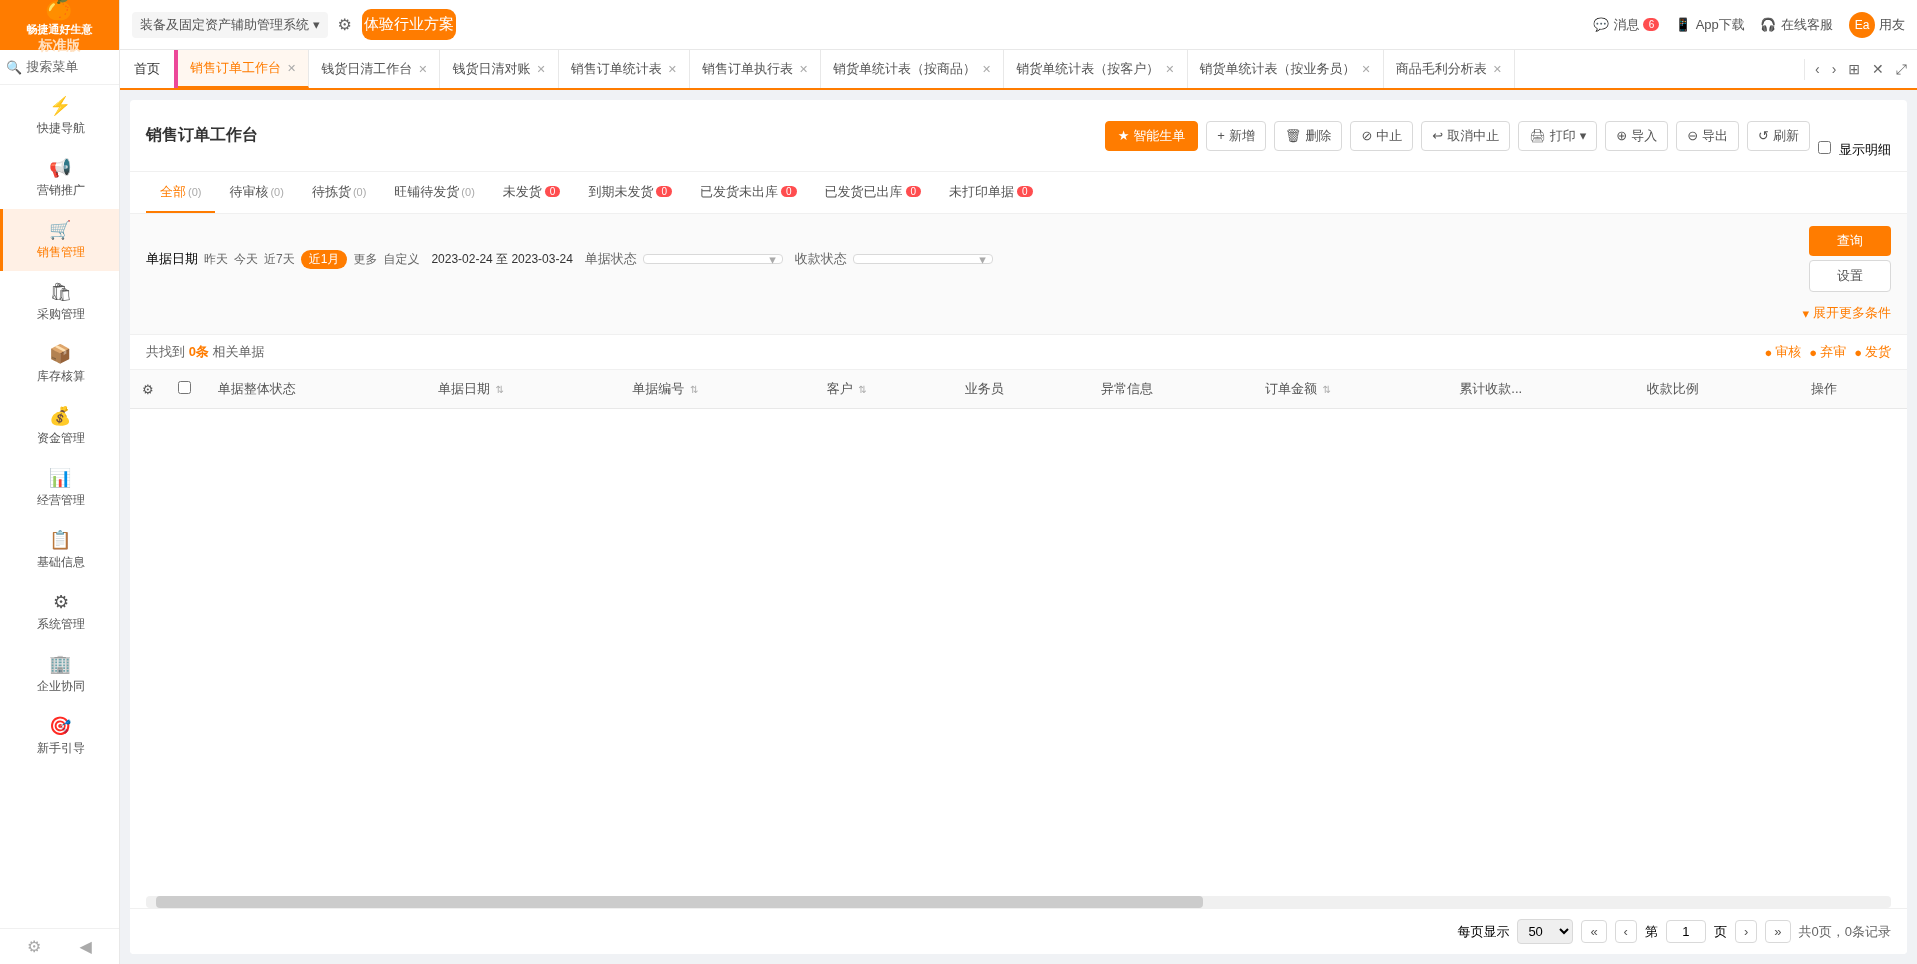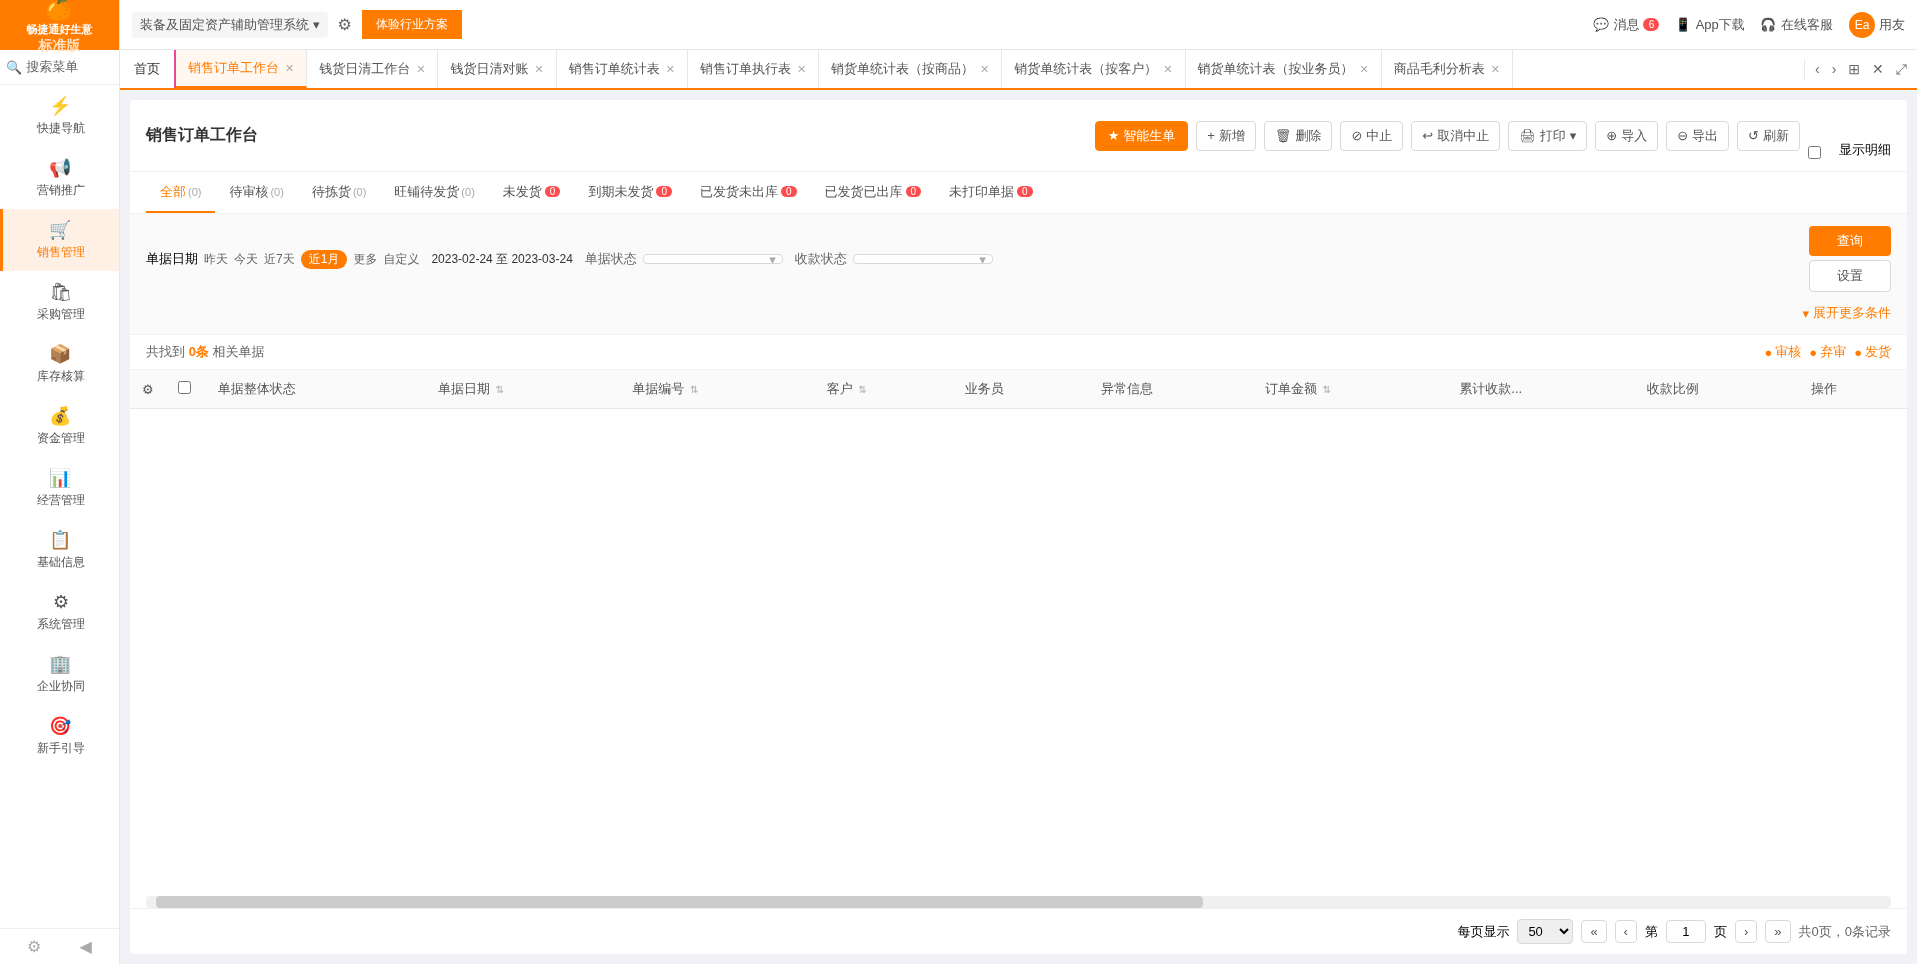--- a/index.html
+++ b/index.html
@@ -16,32 +16,32 @@
     .sidebar-footer { margin-top: auto; display: flex; justify-content: space-around; padding: 8px; border-top: 1px solid #f0f0f0; }
     .sidebar-footer span { cursor: pointer; color: #aaa; font-size: 16px; }
 
     
     .main { flex: 1; display: flex; flex-direction: column; overflow: hidden; }
 
     
     .topbar { height: 50px; background: #fff; display: flex; align-items: center; padding: 0 12px; border-bottom: 1px solid #e8e8e8; gap: 10px; flex-shrink: 0; }
     .topbar-selector { display: flex; align-items: center; gap: 4px; cursor: pointer; color: #555; background: #f5f5f5; border-radius: 4px; padding: 4px 8px; }
     .topbar-settings { color: #666; cursor: pointer; font-size: 16px; }
-    .topbar-industry-btn { background: #ff7c00; color: #fff; border: none; border-radius: 0; padding: 6px 14px; cursor: pointer; font-size: 12px; }
+    .topbar-industry-btn { background: #ff7c00; color: #fff; border: none; border-radius: 9px; padding: 6px 2px; cursor: pointer; font-size: 15px; }
     .topbar-right { display: flex; align-items: center; gap: 16px; margin-left: auto; }
     .topbar-right-item { display: flex; align-items: center; gap: 4px; cursor: pointer; color: #555; font-size: 13px; }
     .badge { background: #ff4d4f; color: #fff; border-radius: 8px; font-size: 10px; padding: 1px 5px; min-width: 16px; text-align: center; }
     .avatar-circle { width: 26px; height: 26px; border-radius: 50%; background: #ff7c00; color: #fff; display: flex; align-items: center; justify-content: center; font-size: 12px; }
 
     
     .tab-bar { height: 40px; background: #fff; display: flex; align-items: center; border-bottom: 2px solid #ff7c00; flex-shrink: 0; overflow: hidden; }
     .tab-item { display: flex; align-items: center; gap: 4px; padding: 0 12px; height: 100%; cursor: pointer; border-right: 1px solid #e8e8e8; color: #555; white-space: nowrap; font-size: 13px; flex-shrink: 0; }
     .tab-item.active { background: #fff7f0; color: #ff7c00; border-bottom: 2px solid #ff7c00; }
     .tab-item .tab-close { color: #aaa; font-size: 11px; margin-left: 2px; }
-    .tab-home { padding: 0 14px; height: 100%; display: flex; align-items: center; color: #333; cursor: pointer; border-right: 2px solid #ec4899; flex-shrink: 0; }
+    .tab-home { padding: 0 14px; height: 100%; display: flex; align-items: center; color: #333; cursor: pointer; border-right: 4px solid #ec4899; flex-shrink: 0; }
     .tab-overflow { display: flex; align-items: center; margin-left: auto; border-left: 1px solid #e8e8e8; padding: 0 6px; gap: 4px; }
     .tab-overflow span { cursor: pointer; color: #666; font-size: 14px; padding: 2px 4px; }
 
     
     .content { flex: 1; display: flex; flex-direction: column; overflow: hidden; background: #f0f2f5; }
 
     
     .workspace { flex: 1; background: #fff; margin: 10px; border-radius: 4px; display: flex; flex-direction: column; overflow: hidden; }
     .workspace-header { display: flex; align-items: center; padding: 12px 16px; border-bottom: 1px solid #f0f0f0; }
     .workspace-title { font-size: 16px; font-weight: bold; color: #333; flex: 1; }
@@ -284,21 +284,21 @@
             <span>导入</span>
           </button>
           <button class="btn-default">
             <span>⊖</span>
             <span>导出</span>
           </button>
           <button class="btn-default">
             <span>↺</span>
             <span>刷新</span>
           </button>
-          <div style="display:flex;align-items:flex-end;gap:18px;margin-top:29px;">
+          <div style="display:flex;align-items:flex-start;gap:8px;margin-top:29px;">
             <input type="checkbox" style="">
             <span>显示明细</span>
           </div>
         </div>
       </div>
 
       <div class="filter-tabs">
         <div class="filter-tab active">
           <span>全部</span>
           <span class="count-zero">(0)</span>

